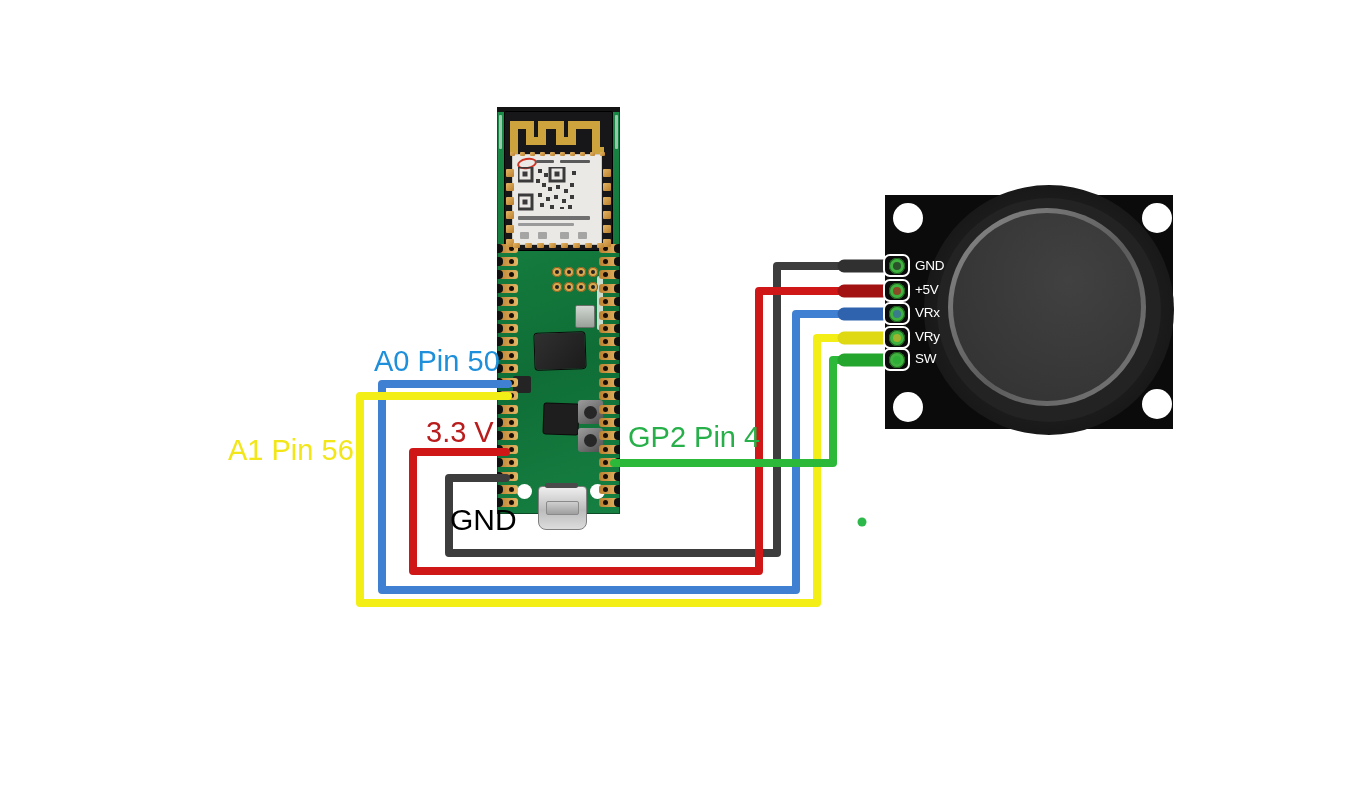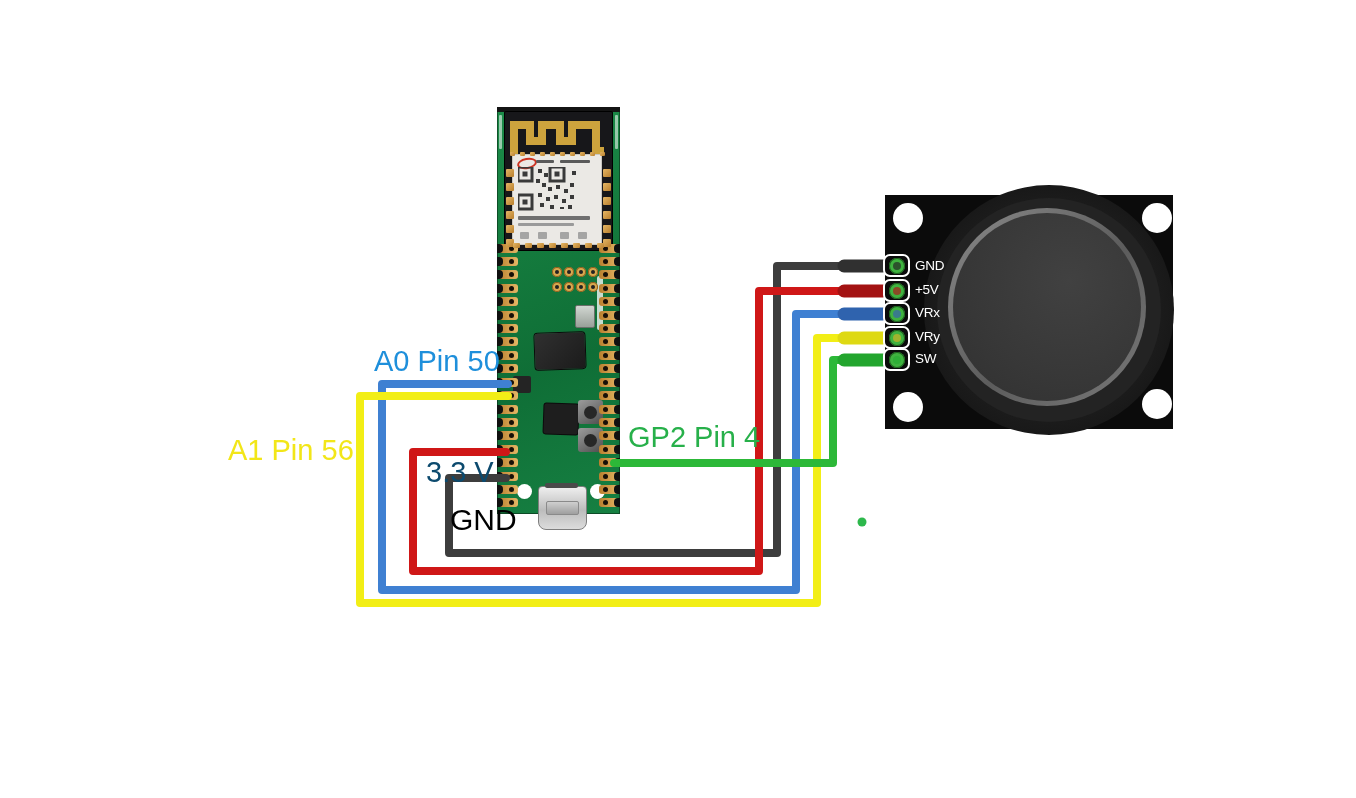--- a/index.html
+++ b/index.html
@@ -288,17 +288,17 @@
 
     <div class="jpin-label" style="top:63px;">GND</div>
     <div class="jpin-label" style="top:87px;">+5V</div>
     <div class="jpin-label" style="top:110px;">VRx</div>
     <div class="jpin-label" style="top:134px;">VRy</div>
     <div class="jpin-label" style="top:156px;">SW</div>
   </div>
 
   <div class="wire-label" style="left: 374px; top: 346px; color: rgb(30, 143, 219);">A0 Pin 50</div>
   <div class="wire-label" style="left: 228px; top: 435px; color: rgb(242, 230, 24);">A1 Pin 56</div>
-  <div class="wire-label" style="left: 426px; top: 417px; color: #0c4a6e; margin-top: 40px;">3.3 V</div>
+  <div class="wire-label" style="left: 426px; top: 417px; color: #b91c1c;">3.3 V</div>
   <div class="wire-label" style="left: 628px; top: 422px; color: rgb(39, 176, 74);">GP2 Pin 4</div>
   <div class="wire-label" style="left: 450px; top: 504px; font-size: 30px; color: rgb(0, 0, 0);">GND</div>
 
 </div>
 
 </body></html>

